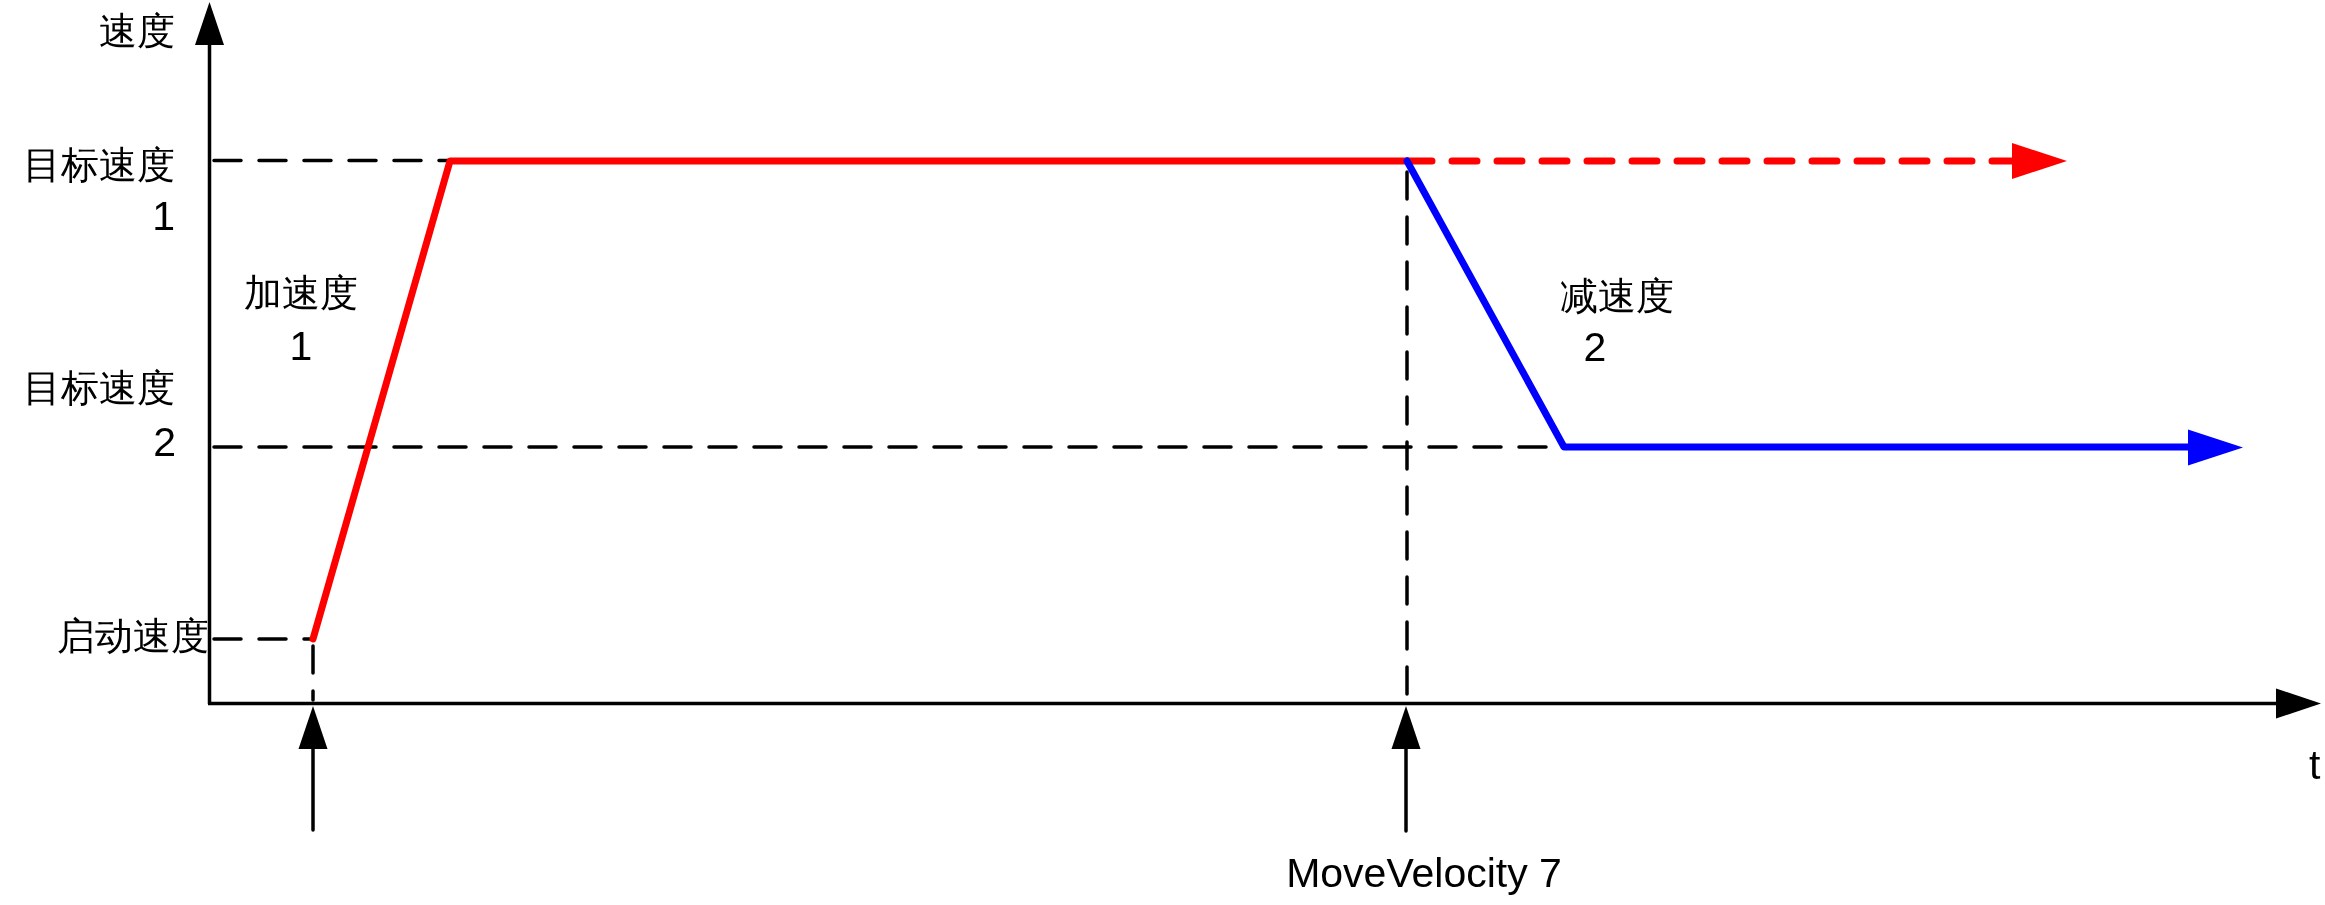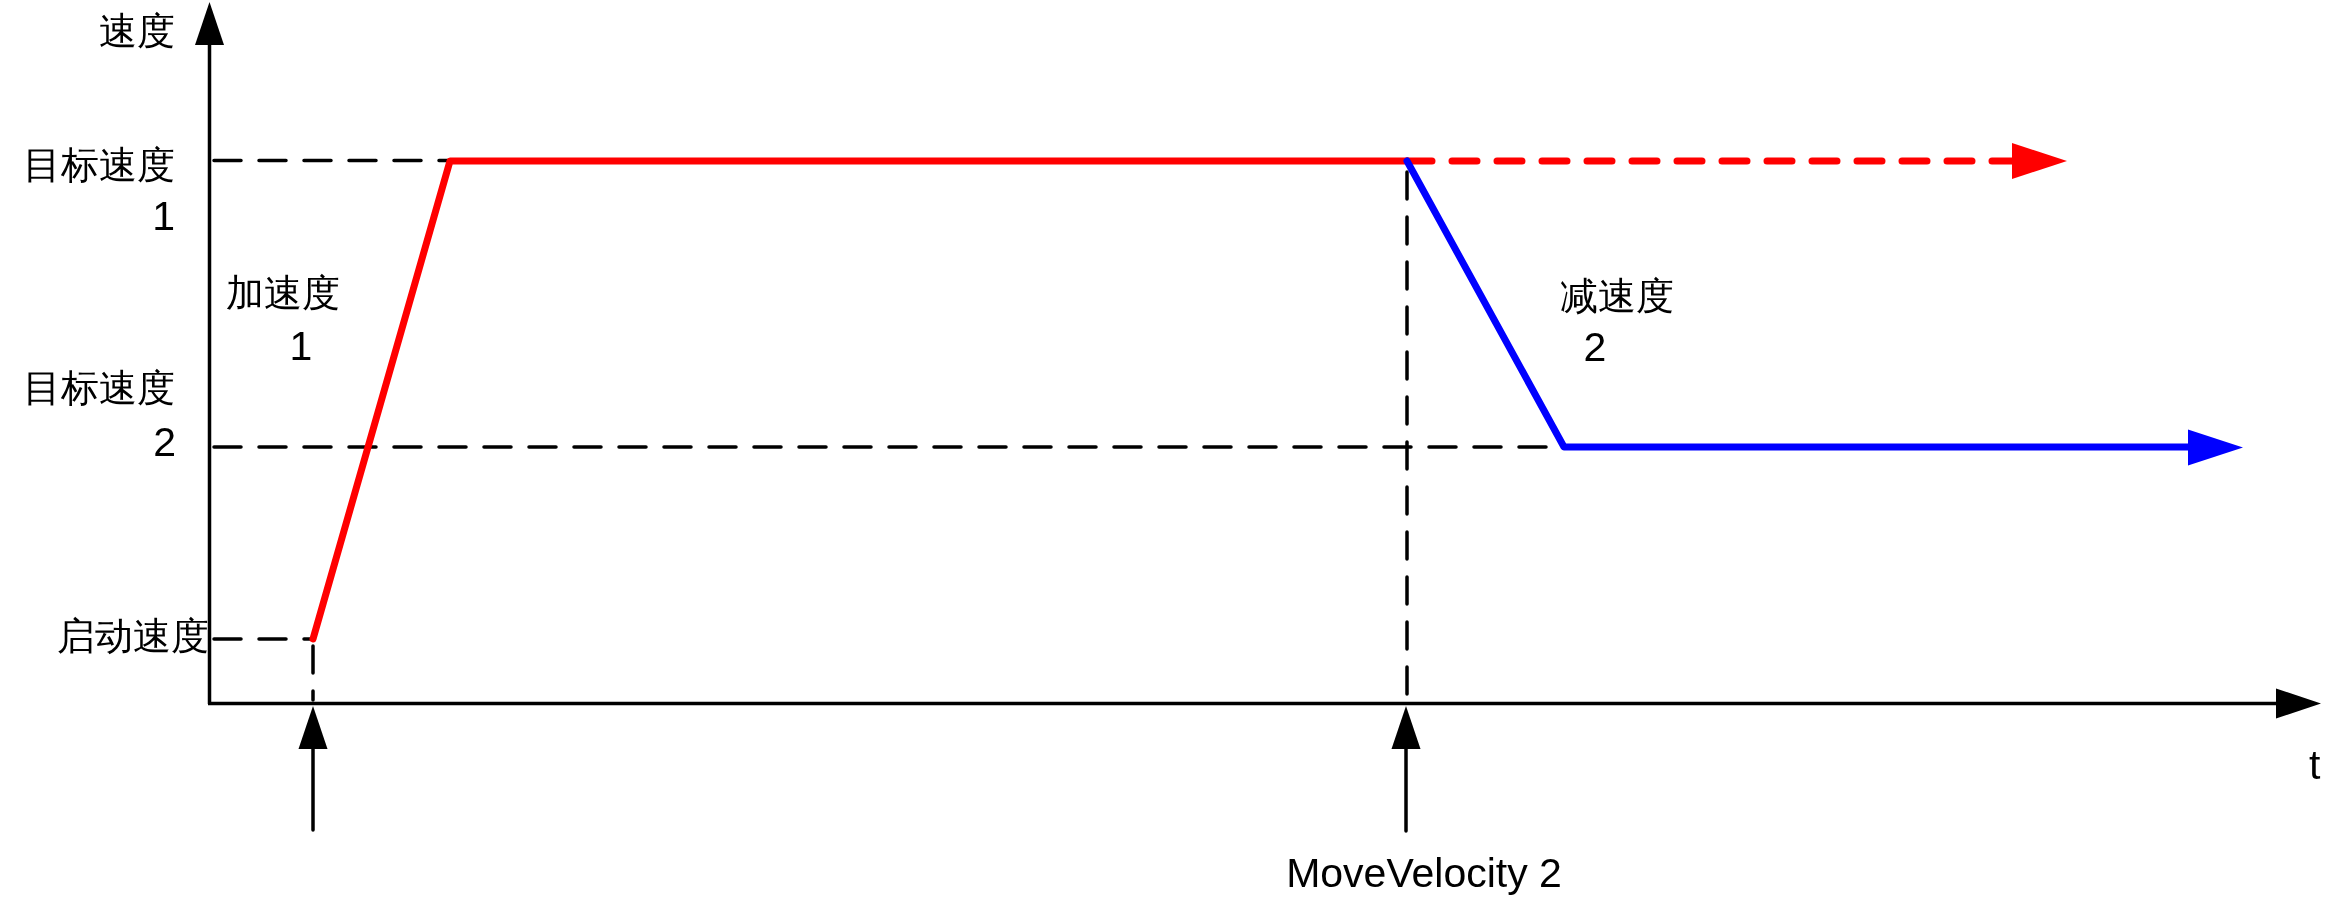--- a/index.html
+++ b/index.html
@@ -65,23 +65,23 @@
   <div class="lbl lbl-cjk lbl-right" style="left:60px; top:12px; width:115px;">速度</div>
 
   <div class="lbl lbl-cjk lbl-right" style="left:0px; top:146px; width:175px;">目标速度</div>
   <div class="lbl lbl-num lbl-right" style="left:100px; top:196px; width:75px;">1</div>
 
   <div class="lbl lbl-cjk lbl-right" style="left:0px; top:369px; width:175px;">目标速度</div>
   <div class="lbl lbl-num lbl-right" style="left:100px; top:422px; width:76px;">2</div>
 
   <div class="lbl lbl-cjk lbl-right" style="left:0px; top:617px; width:176px;margin-left:33px;">启动速度</div>
 
-  <div class="lbl lbl-cjk lbl-center" style="left:203px; top:274px; width:160px;">加速度</div>
+  <div class="lbl lbl-cjk lbl-center" style="left:221px; top:274px; width:160px;">加速度</div>
   <div class="lbl lbl-num lbl-center" style="left:261px; top:326px; width:80px;">1</div>
 
   <div class="lbl lbl-cjk lbl-center" style="left:1514px; top:277px; width:160px;text-align:right;">减速度</div>
   <div class="lbl lbl-num lbl-center" style="left:1555px; top:327px; width:80px;">2</div>
 
   <div class="lbl lbl-en" style="left:2309px; top:745px;">t</div>
 
-  <div class="lbl lbl-en lbl-center" style="left:1242px; top:853px; width:364px;">MoveVelocity 2</div>
+  <div class="lbl lbl-en lbl-center" style="left:1242px; top:853px; width:364px;">MoveVelocity 7</div>
 
 </div>
 
 </body></html>

